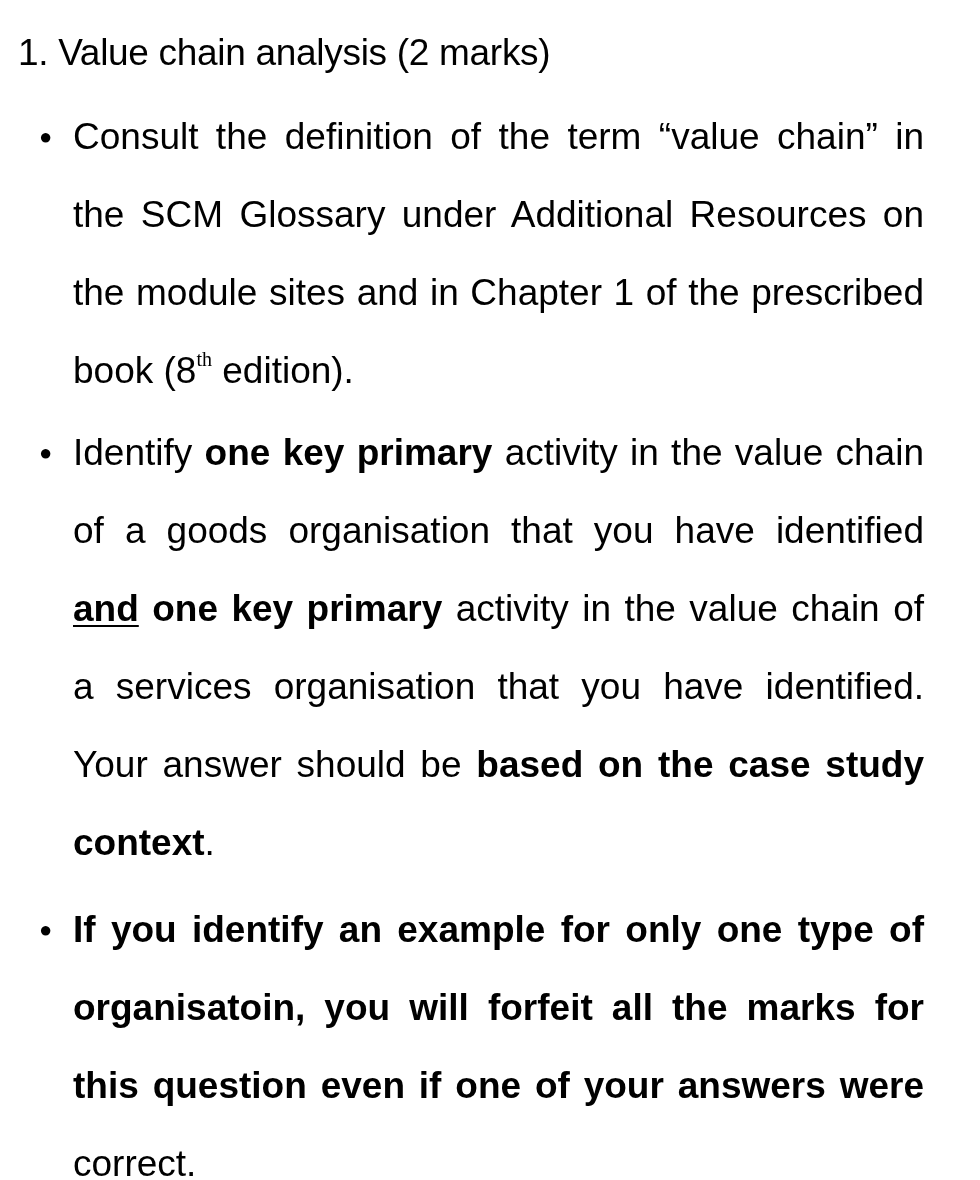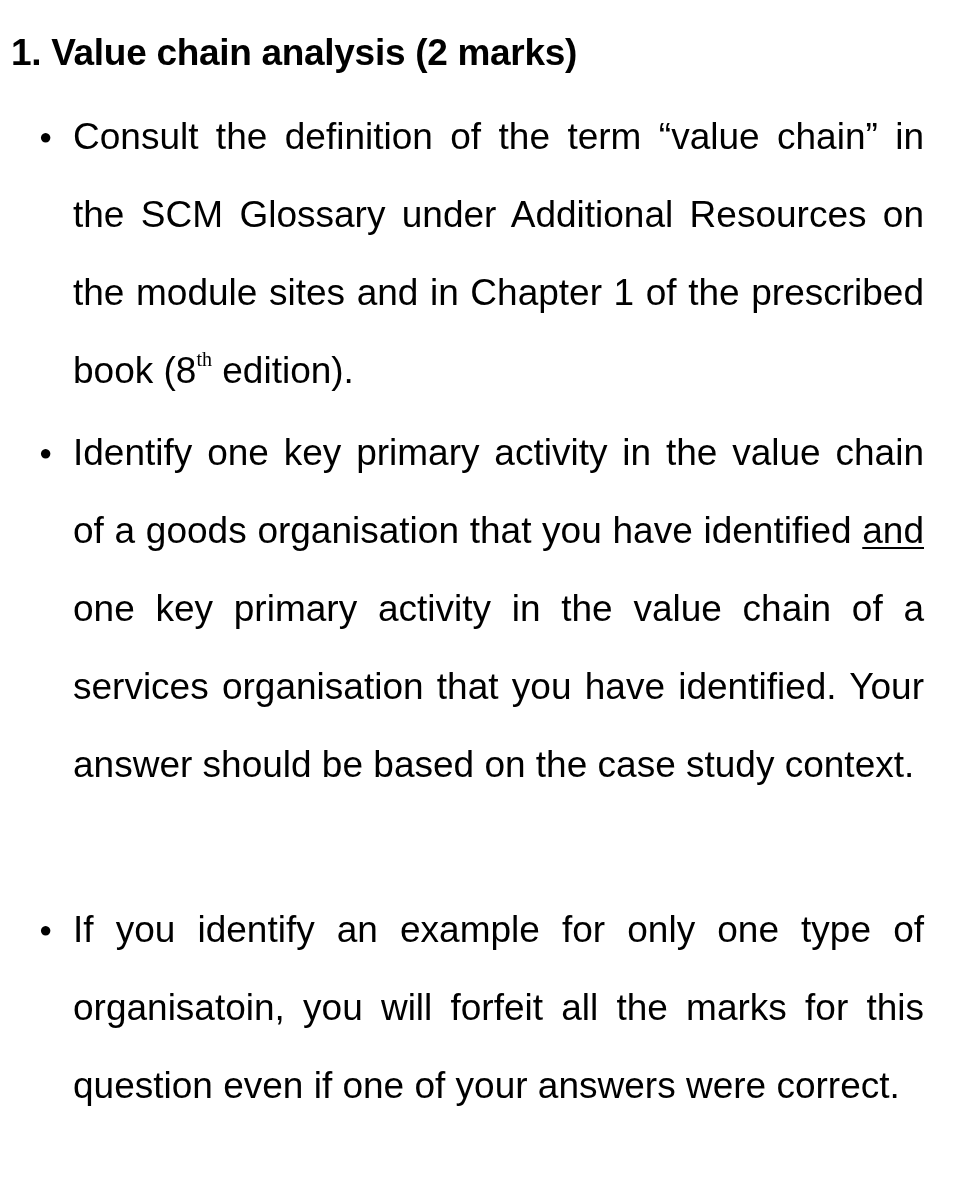--- a/index.html
+++ b/index.html
@@ -16,24 +16,24 @@
       color: #000000;
     }
     .doc {
       position: absolute;
       left: 0;
       top: 0;
       width: 980px;
     }
     .heading {
       position: absolute;
-      left: 11px;
+      left: 18px;
       top: 28px;
       font-size: 37px;
-      font-weight: bold;
+      font-weight: normal;
       line-height: 50px;
       white-space: nowrap;
       letter-spacing: -0.3px;
     }
     .bullet-list {
       position: absolute;
       left: 0;
       top: 0;
       width: 980px;
     }
@@ -48,21 +48,21 @@
     }
     .bullet-dot {
       position: absolute;
       left: -34px;
       top: 0;
       font-size: 22px;
       line-height: 78px;
       width: 20px;
       text-align: center;
     }
-    .b { font-weight: normal; }
+    .b { font-weight: bold; }
     .u { text-decoration: underline; text-decoration-thickness: 2px; text-underline-offset: 4px; }
     sup { font-size: 20px; line-height: 0; position: relative; top: -4px; font-family: Liberation Serif, serif; }
     #b1 { top: 98px; }
     #b2 { top: 414px; }
     #b3 { top: 891px; }
   </style>
 </head>
 <body>
 
 <div class="doc">

